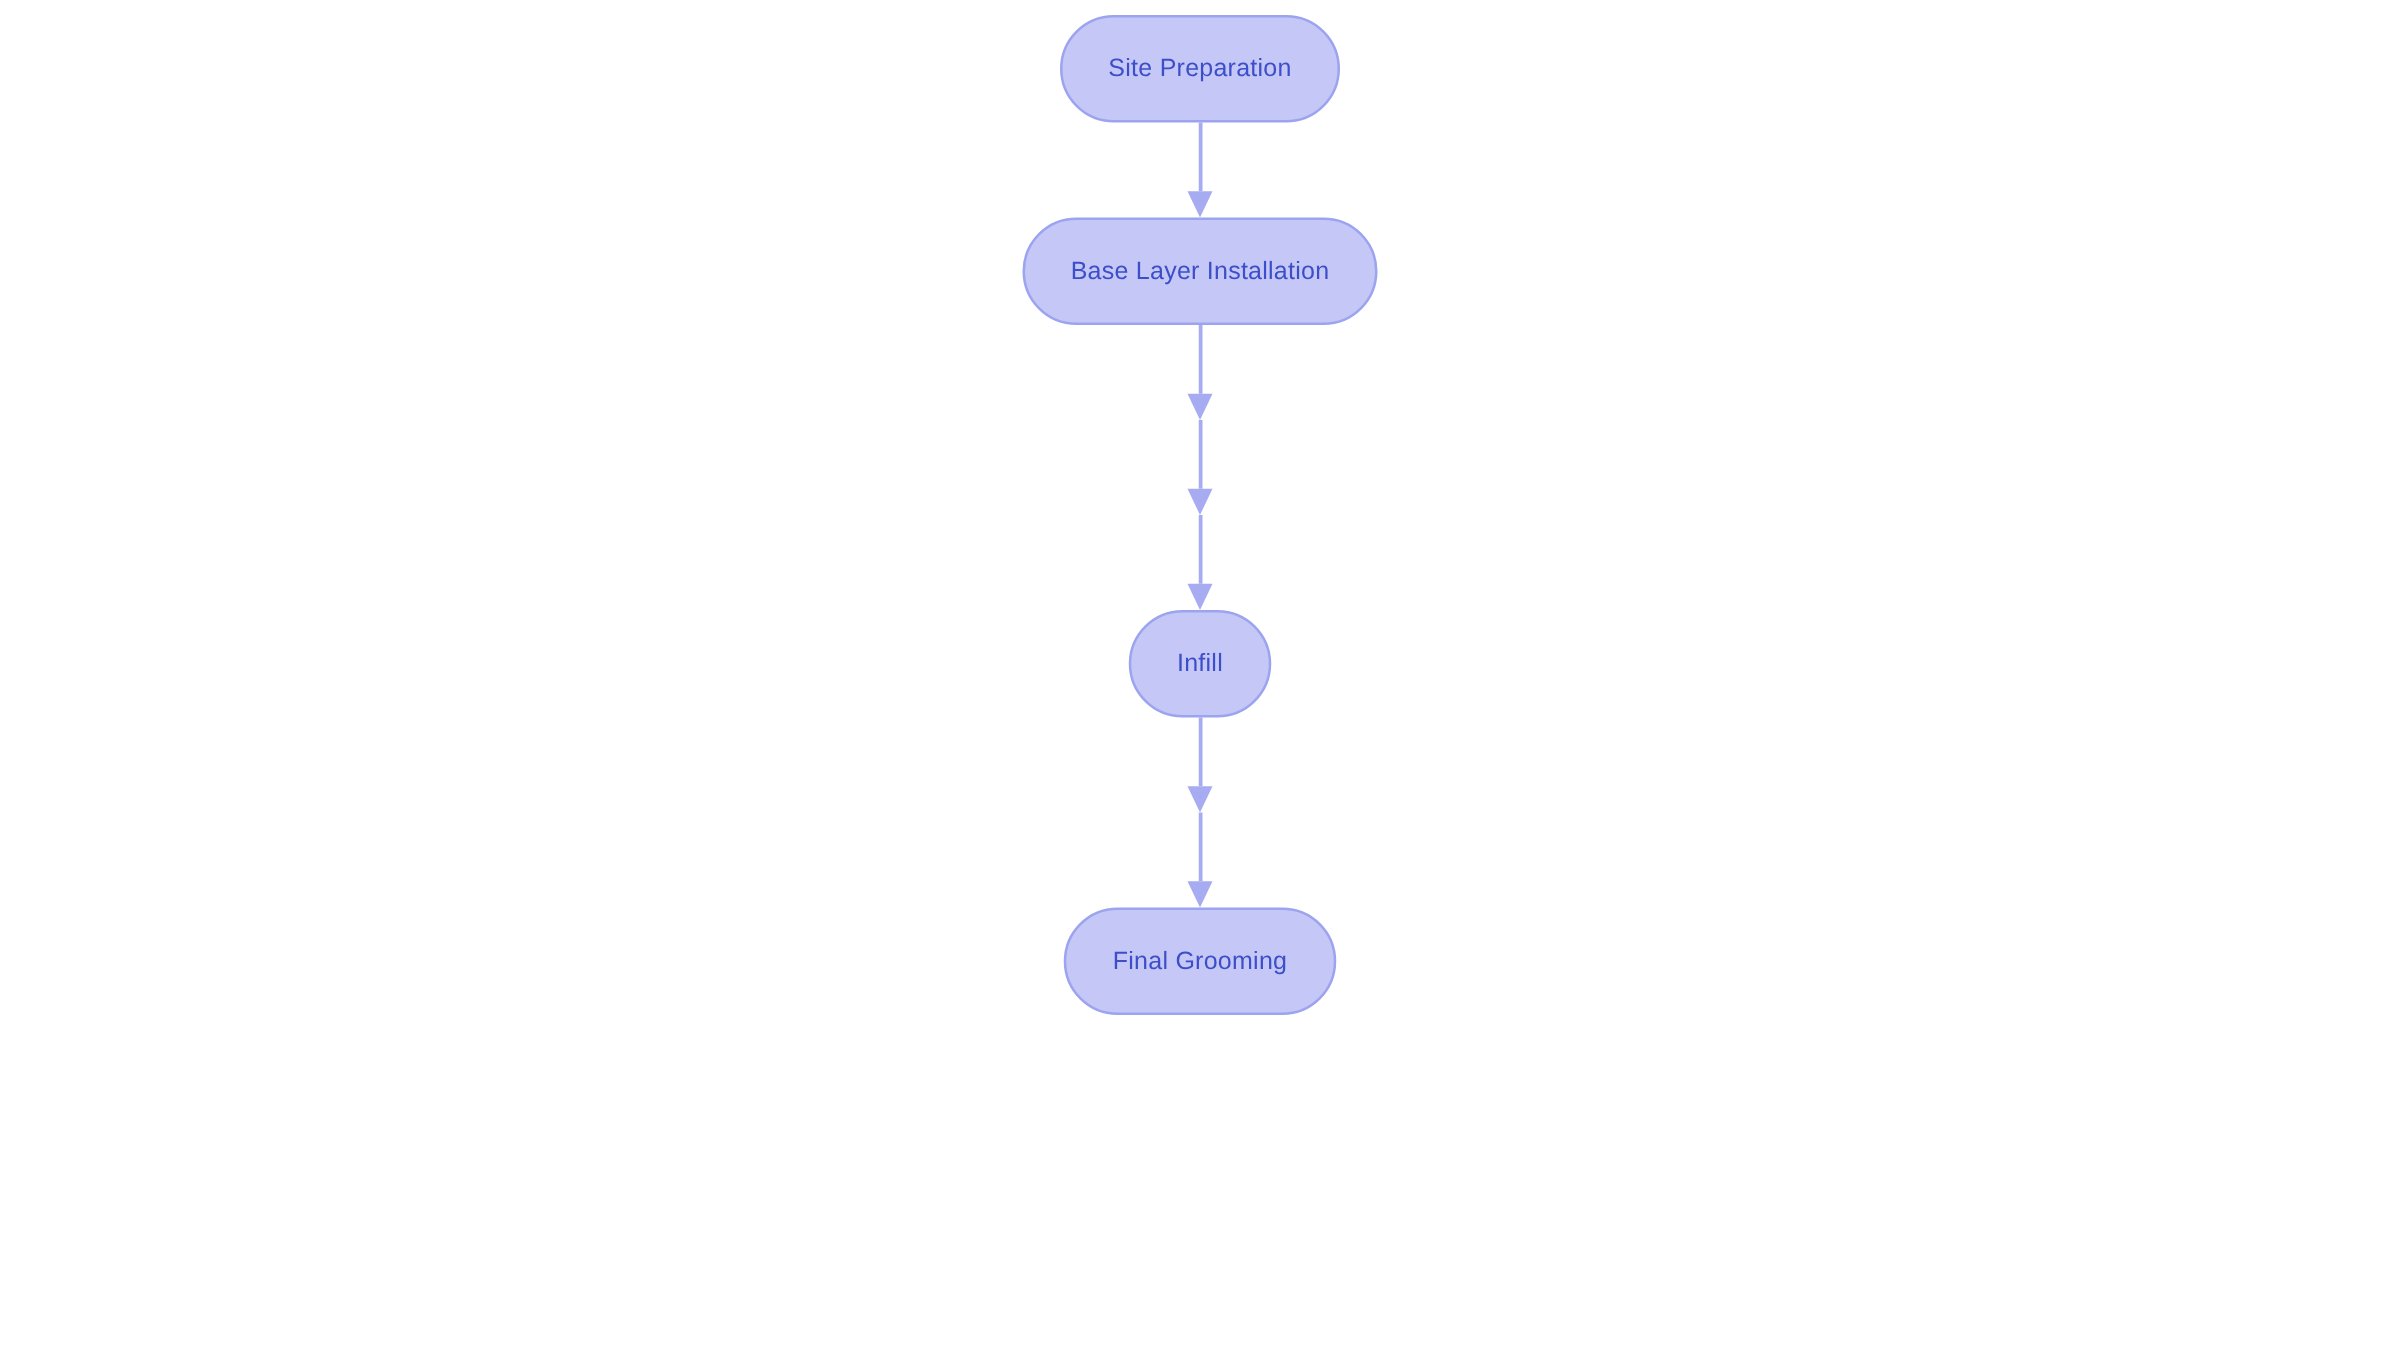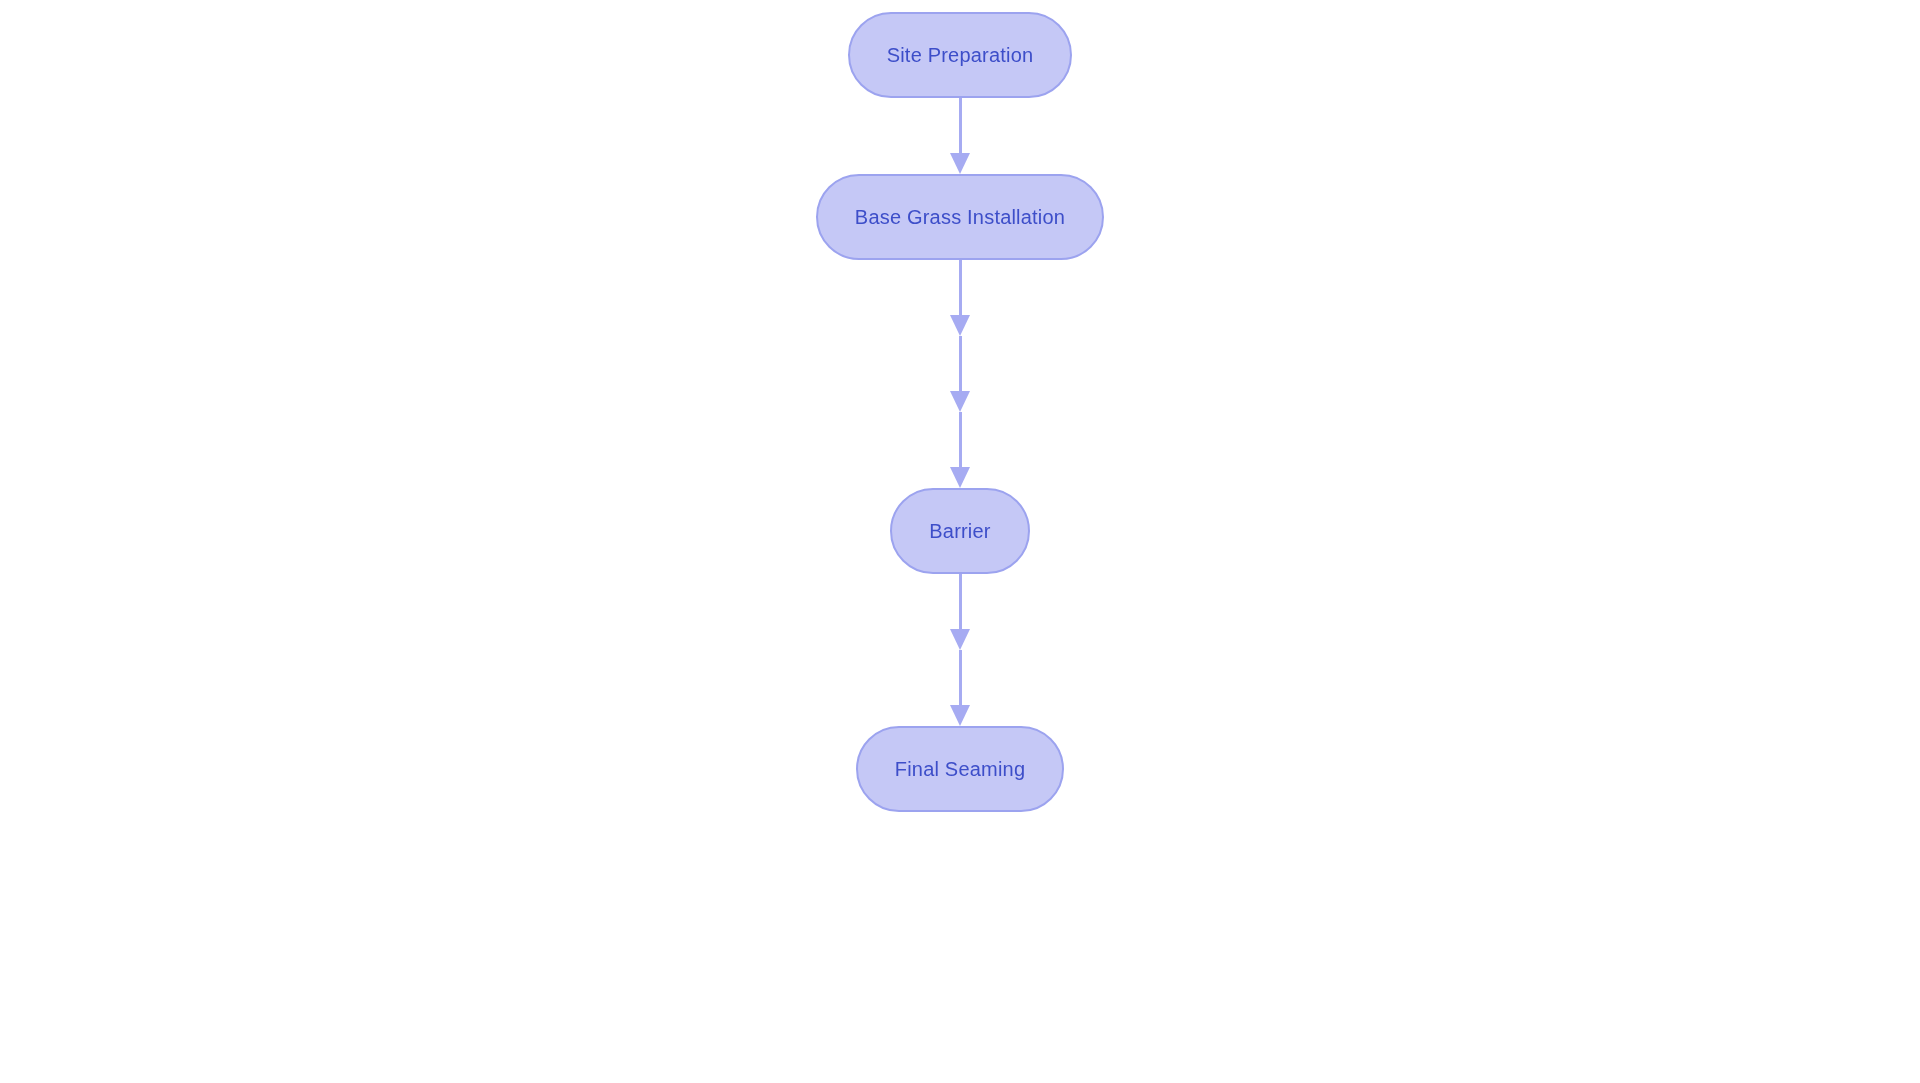--- a/index.html
+++ b/index.html
@@ -64,42 +64,42 @@
 <div class="canvas">
   <div class="flow" id="flow">
       <div class="node">
         <span>Site Preparation</span>
       </div>
       <div class="arrow">
         <div class="stem"></div>
         <div class="head"></div>
       </div>
       <div class="node">
-        <span>Base Grass Installation</span>
+        <span>Base Layer Installation</span>
       </div>
       <div class="arrow">
         <div class="stem"></div>
         <div class="head"></div>
       </div>
       <div class="arrow">
         <div class="stem"></div>
         <div class="head"></div>
       </div>
       <div class="arrow">
         <div class="stem"></div>
         <div class="head"></div>
       </div>
       <div class="node">
-        <span>Barrier</span>
+        <span>Infill</span>
       </div>
       <div class="arrow">
         <div class="stem"></div>
         <div class="head"></div>
       </div>
       <div class="arrow">
         <div class="stem"></div>
         <div class="head"></div>
       </div>
       <div class="node">
-        <span>Final Seaming</span>
+        <span>Final Grooming</span>
       </div>
     </div>
 </div>
 
 </body></html>

